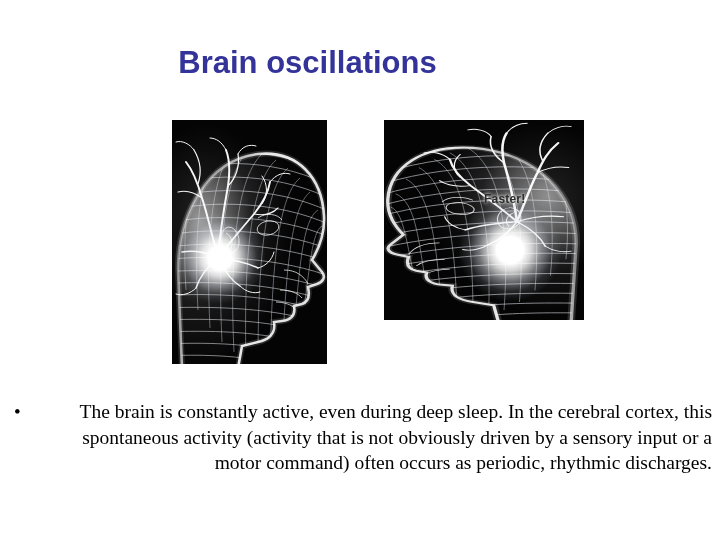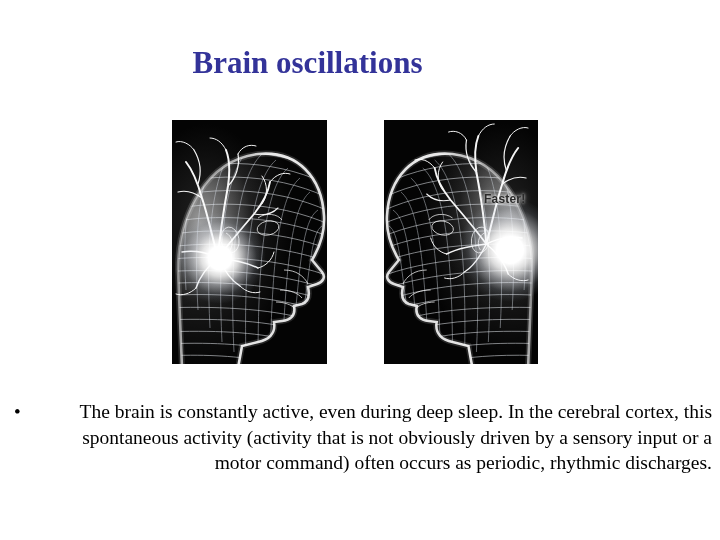--- a/index.html
+++ b/index.html
@@ -16,36 +16,36 @@
   }
 
   
   #slide-title {
     position: absolute;
     top: 46px;
     left: 0;
     width: 615px;
     text-align: center;
     color: #333399;
-    font-family: Liberation Serif, serif;
+    font-family: Liberation Sans, sans-serif;
     font-weight: bold;
     font-size: 31px;
     line-height: 34px;
     letter-spacing: 0px;
     white-space: nowrap;
   }
 
   
   .figure {
     position: absolute;
     background: #000000;
     overflow: hidden;
   }
   #figure-left  { left: 172px; top: 120px; width: 155px; height: 244px; }
-  #figure-right { left: 384px; top: 120px; width: 154px; height: 244px; }
+  #figure-right { left: 384px; top: 120px; width: 154px; height: 200px; padding-left: 46px; }
 
   .scene { position: absolute; inset: 0; }
 
   
   .scene-bg {
     position: absolute; inset: 0;
     background:
       radial-gradient(ellipse 60% 55% at 22% 40%, rgba(60,60,60,.55), rgba(0,0,0,0) 70%),
       #040404;
   }

